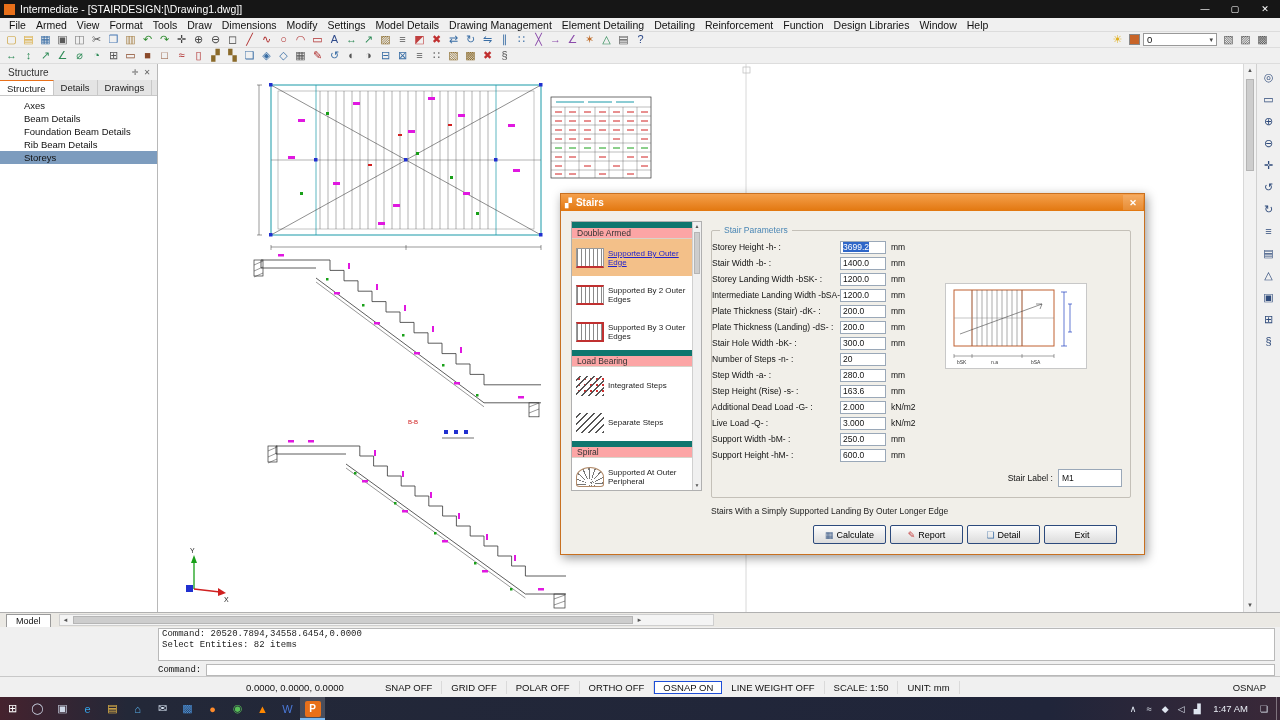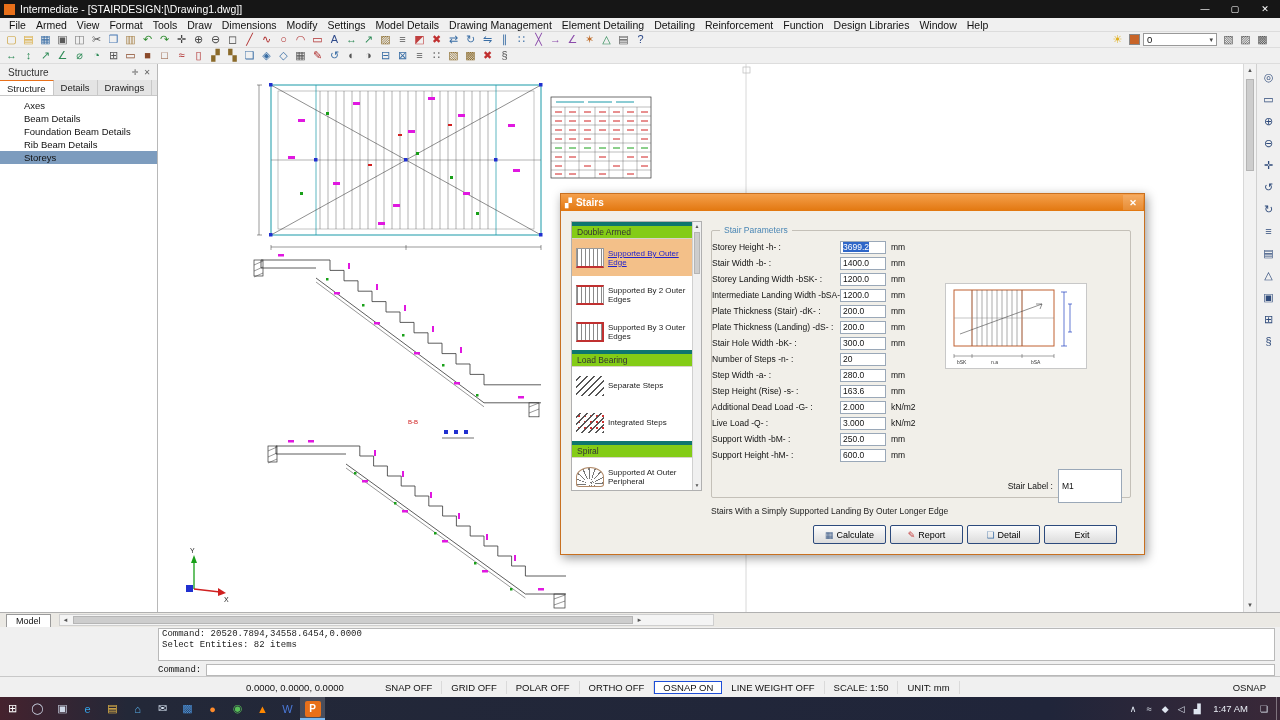--- a/index.html
+++ b/index.html
@@ -86,21 +86,21 @@
   #show-desktop { width:4px; height:23px; border-left:1px solid rgba(255,255,255,0.35); margin-left:4px; }
 
   
   #dialog { position:absolute; left:560px; top:193px; width:585px; height:362px; background:#f1efe9; border:1px solid #c87020; box-shadow:2px 3px 10px rgba(0,0,0,0.4); z-index:10; }
   #dlg-title { height:17px; background:linear-gradient(#f5a04c,#e2770f); display:flex; align-items:center; color:#fff; font-size:10px; font-weight:bold; padding-left:4px; }
   #dlg-title-icon { font-size:9px; margin-right:4px; font-weight:normal; }
   #dlg-close { margin-left:auto; width:20px; height:15px; display:flex; align-items:center; justify-content:center; font-size:9px; background:rgba(255,255,255,0.15); margin-right:1px; }
   #dlg-options { position:absolute; left:10px; top:27px; width:131px; height:270px; background:#fff; border:1px solid #b0b0b0; overflow:hidden; }
   .opt-list { width:121px; }
   .opt-row { display:flex; align-items:center; padding:2px 5px 2px 4px; min-height:37px; }
-  .opt-row.header { min-height:17px; background:#84cc16; border-top:4px solid #0f766e; border-bottom:1px solid #d8d4ca; padding:0 0 0 5px; }
+  .opt-row.header { min-height:17px; background:#fca5a5; border-top:6px solid #0f766e; border-bottom:1px solid #d8d4ca; padding:0 0 0 5px; }
   .opt-row.header .opt-label { font-size:8.5px; color:#333; }
   .opt-icon { width:28px; height:20px; flex:none; margin-right:4px; border:1px solid #999; background-color:#fff; background-image:repeating-linear-gradient(90deg,#8a8a8a 0 1px,transparent 1px 4px); }
   .opt-label { font-size:8px; line-height:9px; color:#222; }
   .opt-row.selected { background:#f3c089; }
   .opt-row.selected .opt-label { color:#2222cc; text-decoration:underline; }
   .ic-plan1 .opt-icon { border-bottom:2px solid #c03030; }
   .ic-plan2 .opt-icon { border-top:2px solid #c03030; border-bottom:2px solid #c03030; }
   .ic-plan3 .opt-icon { border-top:2px solid #c03030; border-bottom:2px solid #c03030; border-right:2px solid #c03030; }
   .ic-steps1 .opt-icon, .ic-steps2 .opt-icon { border:none; background-image:repeating-linear-gradient(-45deg,#555 0 1.5px,transparent 1.5px 5px); }
   .ic-steps2 .opt-icon { background-image:repeating-linear-gradient(-45deg,#555 0 1.5px,transparent 1.5px 5px),radial-gradient(circle,#d03030 1px,transparent 1.3px); background-size:auto,6px 6px; }
@@ -115,21 +115,21 @@
   #param-rows { padding-top:8px; }
   .param-row { height:16px; display:flex; align-items:center; }
   .param-label { width:128px; text-align:left; font-size:8.5px; padding-right:4px; white-space:nowrap; }
   .param-box { width:46px; height:13px; background:#fff; border:1px solid #9aa8b8; display:flex; align-items:center; padding:0 2px; }
   .param-val { font-size:8.5px; }
   .param-row.selected .param-val { background:#2e66c8; color:#fff; }
   .param-unit { font-size:8.5px; margin-left:5px; }
   #preview-box { position:absolute; left:233px; top:52px; width:142px; height:86px; background:#fff; border:1px solid #c8c8c8; }
   #stair-label-row { position:absolute; top:238px; right:8px; display:flex; align-items:center; }
   #stair-label-caption { font-size:8.5px; margin-right:5px; }
-  #stair-label-input { width:64px; height:15px; background:#fff; border:1px solid #9aa8b8; font-size:8.5px; display:flex; align-items:center; padding:16px 3px; }
+  #stair-label-input { width:64px; height:15px; background:#fff; border:1px solid #9aa8b8; font-size:8.5px; display:flex; align-items:center; padding:8px 3px; }
   #dlg-desc { position:absolute; left:150px; top:312px; font-size:8.5px; color:#222; }
   #dlg-buttons { position:absolute; left:252px; top:331px; display:flex; gap:4px; }
   .dlg-btn { width:73px; height:19px; background:linear-gradient(#fdfdfd,#dcdcdc); border:1px solid #2c4a7c; border-radius:2px; font-size:9px; font-family:"Liberation Sans",sans-serif; display:flex; align-items:center; justify-content:center; gap:3px; }
   .btn-ic { font-size:9px; }
 </style>
 </head>
 <body>
 
 <div id="titlebar">
   <span class="app-icon"></span>
@@ -539,27 +539,27 @@
         <span class="opt-label">Supported By 2 Outer Edges</span>
       </div>
         <div class="opt-row option ic-plan3">
         <span class="opt-icon"></span>
         <span class="opt-label">Supported By 3 Outer Edges</span>
       </div>
         <div class="opt-row header">
 
         <span class="opt-label">Load Bearing</span>
       </div>
+        <div class="opt-row option ic-steps2">
+        <span class="opt-icon"></span>
+        <span class="opt-label">Integrated Steps</span>
+      </div>
         <div class="opt-row option ic-steps1">
         <span class="opt-icon"></span>
         <span class="opt-label">Separate Steps</span>
-      </div>
-        <div class="opt-row option ic-steps2">
-        <span class="opt-icon"></span>
-        <span class="opt-label">Integrated Steps</span>
       </div>
         <div class="opt-row header">
 
         <span class="opt-label">Spiral</span>
       </div>
         <div class="opt-row option ic-spiral">
         <span class="opt-icon"></span>
         <span class="opt-label">Supported At Outer Peripheral</span>
       </div>
       </div>

